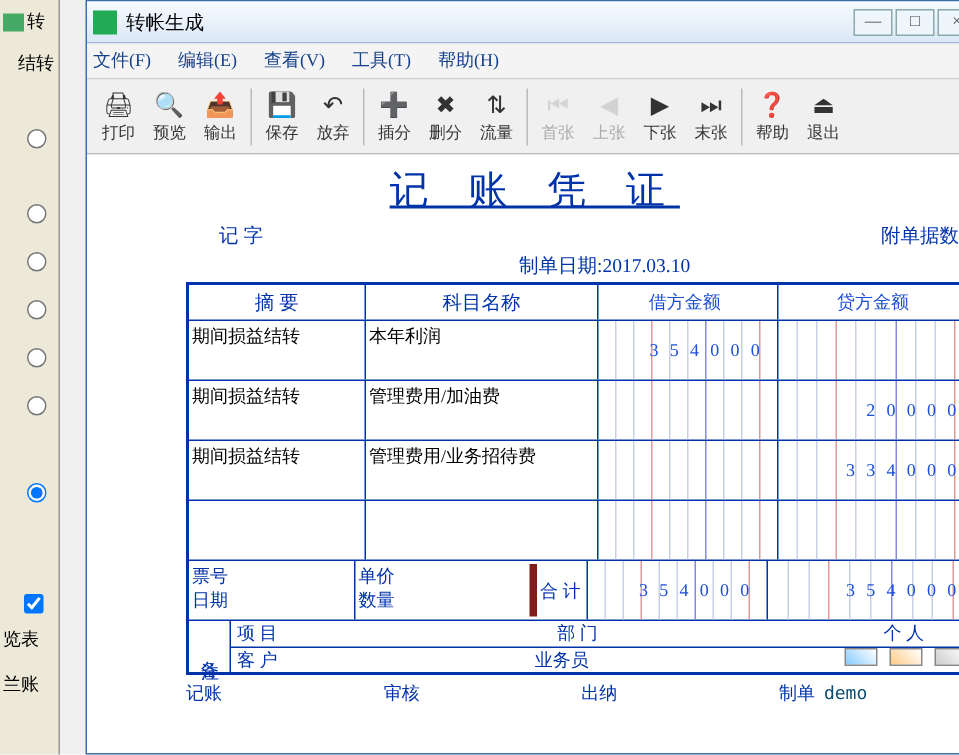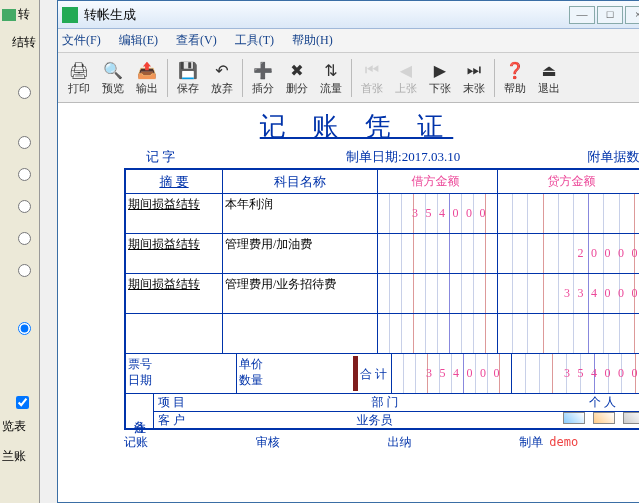--- a/index.html
+++ b/index.html
@@ -25,41 +25,41 @@
 .tbtn { width: 34px; height: 44px; display: flex; flex-direction: column; align-items: center; justify-content: center; cursor: pointer; font-size: 11px; color: #333; }
 .tbtn .ic { width: 22px; height: 22px; display: flex; align-items: center; justify-content: center; font-size: 16px; }
 .tsep { width: 1px; height: 38px; background: #bbb; margin: 0 3px; }
 .tbtn.dis { color: #aaa; }
 .tbtn.dis .ic { opacity: 0.4; }
 
 .doc { flex: 1; background: #fff; overflow: hidden; padding: 6px 0 0 0; position: relative; }
 .doc-title { text-align: center; font-size: 26px; color: #0033aa; font-family: "KaiTi","楷体",serif; letter-spacing: 10px; text-decoration: underline; margin-bottom: 4px; }
 .header-row { display: flex; font-size: 13px; color: #0033aa; padding: 0 8px 2px 88px; }
 .header-row .h1 { width: 200px; }
-.header-row .h2 { width: 220px; }
+.header-row .h2 { width: 220px; margin-top: 20px; }
 .header-row .h3 { flex: 1; text-align: right; padding-right: 4px; }
 
 .voucher { border: 2px solid #0033aa; margin: 0 4px 0 66px; position: relative; }
 .vhead { display: flex; height: 24px; border-bottom: 1px solid #0033aa; }
 .vhead > div { border-right: 1px solid #0033aa; display: flex; align-items: center; justify-content: center; font-size: 13px; color: #0033aa; }
-.col-zy { width: 97px; text-decoration: underline; }
+.col-zy { width: 118px; }
 .col-km { width: 155px; }
 .col-jf { width: 120px; position: relative; }
 .col-df { flex: 1; position: relative; border-right: none !important; }
 
 .vrow { display: flex; height: 40px; border-bottom: 1px solid #0033aa; }
 .vrow > div { border-right: 1px solid #0033aa; font-size: 12px; color: #000; padding: 2px 2px; overflow: hidden; }
 .vrow .col-df { border-right: none; }
 .amt { position: relative; display: flex; align-items: center; justify-content: flex-end; padding-right: 4px !important; font-family: monospace; letter-spacing: 7.5px; }
 .amt-bg { position: absolute; inset: 0; display: flex; }
 .amt-bg span { flex: 1; border-right: 1px solid #c8d0e8; }
 .amt-bg span.r { border-right: 1px solid #d99; }
 .amt-bg span.b { border-right: 1px solid #88d; }
 .amt-bg span:last-child { border-right: none; }
-.amt-val { position: relative; z-index: 1; font-size: 12px; color: #ec4899; }
+.amt-val { position: relative; z-index: 1; font-size: 12px; color: #1d4ed8; }
 
 .vfoot1 { display: flex; height: 40px; border-bottom: 1px solid #0033aa; font-size: 12px; color: #0033aa; }
 .vfoot1 .cA { width: 111px; border-right: 1px solid #0033aa; padding: 2px; line-height: 16px; }
 .vfoot1 .cB { width: 155px; border-right: 1px solid #0033aa; padding: 2px; line-height: 16px; display: flex; }
 .vfoot1 .cB .lab { flex: 1; }
 .vfoot1 .cB .hj { width: 36px; border-left: 5px solid #7f1d1d; display: flex; align-items: center; justify-content: center; }
 .vfoot1 .cC { width: 120px; border-right: 1px solid #0033aa; }
 .vfoot1 .cD { flex: 1; }
 
 .vfoot2 { display: flex; height: 34px; font-size: 12px; color: #0033aa; }
@@ -71,21 +71,21 @@
 .vfoot2 .mrow span.v { flex: 1; }
 .vfoot2 .mrow span.k2 { width: 60px; }
 .vfoot2 .rimg { width: 90px; display: flex; align-items: flex-end; justify-content: space-around; padding-bottom: 2px; }
 .vfoot2 .rimg i { width: 22px; height: 12px; border: 1px solid #888; display: inline-block; }
 .vfoot2 .rimg i.a { background: linear-gradient(45deg,#8cf,#fff); }
 .vfoot2 .rimg i.b { background: linear-gradient(45deg,#fc8,#fff); }
 .vfoot2 .rimg i.c { background: linear-gradient(45deg,#ccc,#fff); }
 
 .sig-row { display: flex; font-size: 12px; color: #0033aa; padding: 4px 4px 0 66px; }
 .sig-row span { flex: 1; }
-.sig-row .demo { color: #ef4444; font-family: monospace; }
+.sig-row .demo { color: #0c4a6e; font-family: monospace; }
 </style>
 </head>
 <body>
 
 <div class="left-strip">
   <div class="tab" style="top:6px">
       <span class="ico"></span>
       <span>转</span>
     </div>
   <div class="lbl" style="top:34px">结转</div>

